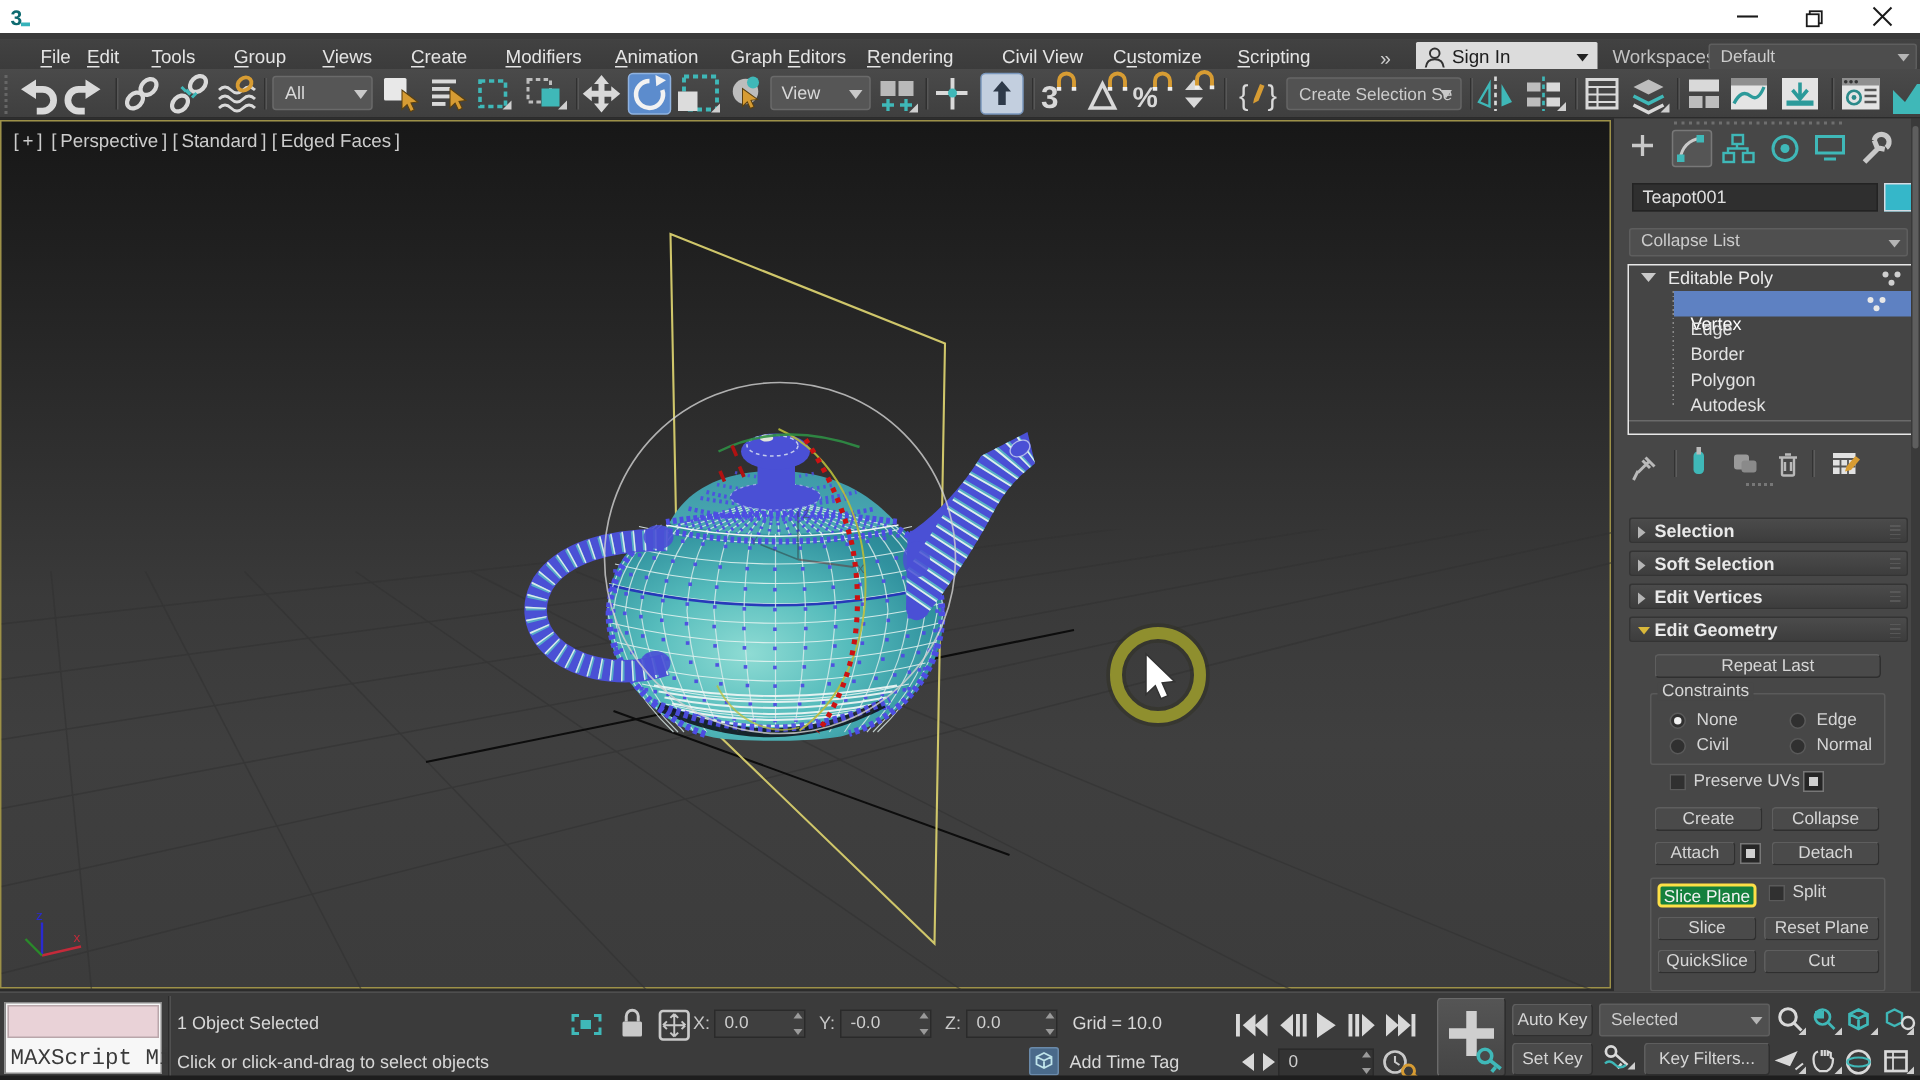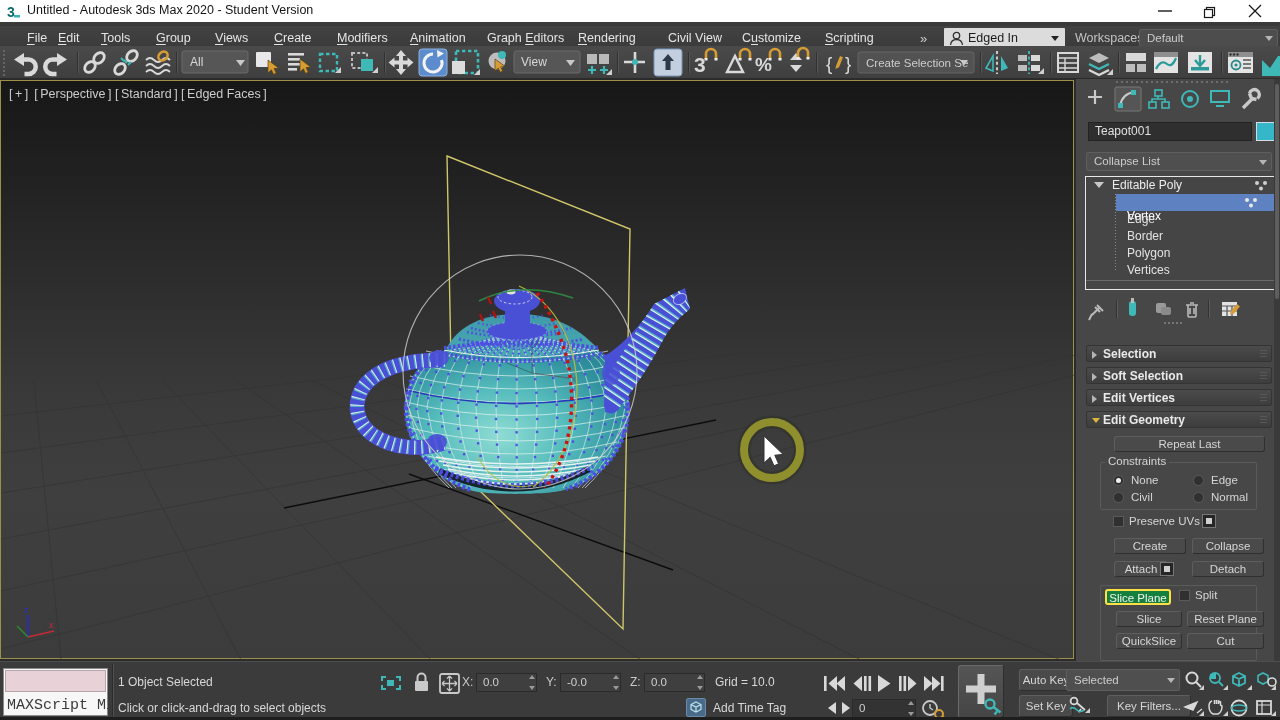--- a/index.html
+++ b/index.html
@@ -17,21 +17,21 @@
 #viewport { position:absolute; left:0; top:79px; width:1076px; height:582px; background:#2b2b2b; }
 #vpinner { position:absolute; left:0px; top:1px; width:1074px; height:579px;
   border:1.5px solid #9d9148;
   background:linear-gradient(#171717 0%, #222222 18%, #2f2f2f 38%, #3a3a3a 55%, #3f3f3f 72%, #3c3c3c 100%); }
 #vplabel { position:absolute; left:8px; top:6px; font-size:12.5px; color:#cccccc; }
 #panel { position:absolute; left:1076px; top:79px; width:198px; height:582px; background:#474747; }
 #pscroll { position:absolute; left:1274px; top:79px; width:6px; height:582px; background:#3a3a3a; }
 #pscroll .thumb { position:absolute; left:1px; top:5px; width:4px; height:215px; background:#5e5e5e; border-radius:2px; }
 #statusbar { position:absolute; left:0; top:661px; width:1280px; height:59px; background:#3b3b3b; border-top:1px solid #4e4e4e; }
 .btn { position:absolute; background:#4a4a4a; border:1px solid; border-color:#5e5e5e #2f2f2f #2f2f2f #5e5e5e;
-  border-radius:3px; color:#d6d6d6; font-size:11.5px; text-align:center;margin-left:11px; }
+  border-radius:3px; color:#d6d6d6; font-size:11.5px; text-align:center; }
 .btnblue { position:absolute; background:#15803d; border:2px solid #fde047; border-radius:3px;
   color:#f2f2f2; font-size:11.5px; text-align:center; }
 .ddown { position:absolute; background:#4f4f4f; border:1px solid #5e5e5e; border-radius:2px;
   color:#cccccc; font-size:11.5px; }
 .ddown .ar { position:absolute; right:4px; top:50%; margin-top:-2px; width:0; height:0;
   border-left:4px solid transparent; border-right:4px solid transparent; border-top:5px solid #b5b5b5; }
 .roll { position:absolute; left:10px; width:186px; height:17px; background:linear-gradient(#4b4b4b,#3d3d3d);
   border:1px solid #343434; border-radius:2px; color:#e9e9e9; font-size:12px; font-weight:bold; }
 .roll .ra { position:absolute; left:5px; top:5px; width:0; height:0; }
 .roll .rt { position:absolute; left:16px; top:1px; }
@@ -49,21 +49,20 @@
 .sbtxt { position:absolute; color:#d8d8d8; font-size:12px; }
 </style>
 </head>
 <body>
 
 <div id="titlebar">
   <svg class="abs" style="left:5px;top:3px" width="17" height="17" viewBox="0 0 17 17">
     <text x="2" y="13.5" font-size="14" font-weight="bold" fill="#0d6a70" font-family="Liberation Sans">3</text>
     <rect x="9" y="12" width="6" height="2.5" fill="#36b3ba"></rect>
   </svg>
-  <div class="t">Untitled - Autodesk 3ds Max 2020 - Student Version</div>
   <svg class="abs" style="left:1146px;top:0" width="134" height="22" viewBox="0 0 134 22">
     <line x1="12" y1="11" x2="26" y2="11" stroke="#1a1a1a" stroke-width="1.4"></line>
     <rect x="60.5" y="7.5" width="8" height="8" fill="none" stroke="#1a1a1a" stroke-width="1.2"></rect>
     <rect x="58.5" y="9.5" width="8" height="8" fill="#fff" stroke="#1a1a1a" stroke-width="1.2"></rect>
     <path d="M103,5 L115,17 M115,5 L103,17" stroke="#1a1a1a" stroke-width="1.3"></path>
   </svg>
 </div>
 
 <div id="menubar">
   <div class="m" style="left:27px"><u>F</u>ile</div>
@@ -78,21 +77,21 @@
   <div class="m" style="left:578px"><u>R</u>endering</div>
   <div class="m" style="left:668px">Civil View</div>
   <div class="m" style="left:742px">C<u>u</u>stomize</div>
   <div class="m" style="left:825px"><u>S</u>cripting</div>
   <div class="m" style="left:920px;font-size:13px;color:#cdcdcd">»</div>
   <div class="abs" style="left:944px;top:2px;width:121px;height:20px;background:#dcdcdc;border-radius:1px">
     <svg class="abs" style="left:5px;top:2px" width="15" height="16" viewBox="0 0 15 16">
       <circle cx="7.5" cy="5.5" r="3.2" fill="none" stroke="#333" stroke-width="1.3"></circle>
       <path d="M1.5,15 C2,10.5 5,9.5 7.5,9.5 C10,9.5 13,10.5 13.5,15" fill="none" stroke="#333" stroke-width="1.3"></path>
     </svg>
-    <div class="abs" style="left:24px;top:3px;font-size:12.5px;color:#1c1c1c">Edged In</div>
+    <div class="abs" style="left:24px;top:3px;font-size:12.5px;color:#1c1c1c">Sign In</div>
     <div class="abs" style="right:6px;top:8px;width:0;height:0;border-left:4.5px solid transparent;border-right:4.5px solid transparent;border-top:5px solid #222"></div>
   </div>
   <div class="m" style="left:1075px;color:#c3c3c3">Workspaces:</div>
   <div class="ddown" style="left:1139px;top:3px;width:139px;height:18px;background:#4d4d4d">
     <div style="position:absolute;left:7px;top:2px">Default</div>
       <div class="ar"></div>
   </div>
 </div>
 
 <div id="toolbar">
@@ -649,21 +648,21 @@
     <div class="abs" style="left:11px;top:15px;font-size:12px;color:#ffffff">Vertex</div>
     <svg class="abs" style="left:128px;top:3px" width="14" height="11">
           <circle cx="3" cy="3" r="2" fill="#e8e8e8"></circle>
           <circle cx="11" cy="3" r="2" fill="#e8e8e8"></circle>
           <circle cx="7" cy="8.5" r="2" fill="#e8e8e8"></circle>
         </svg>
   </div>
   <div class="abs" style="left:41px;top:35px;font-size:12px;color:#e2e2e2">Edge</div>
   <div class="abs" style="left:41px;top:52px;font-size:12px;color:#e2e2e2">Border</div>
   <div class="abs" style="left:41px;top:69px;font-size:12px;color:#e2e2e2">Polygon</div>
-  <div class="abs" style="left:41px;top:86px;font-size:12px;color:#e2e2e2">Vertices</div>
+  <div class="abs" style="left:41px;top:86px;font-size:12px;color:#e2e2e2">Autodesk</div>
   <div class="abs" style="left:29px;top:17px;width:1px;height:78px;background:repeating-linear-gradient(#8a8a8a 0 1px, transparent 1px 3px)"></div>
   <div class="abs" style="left:0px;top:103px;width:188px;height:1px;background:#6a6a6a"></div>
 </div>
 <svg width="198" height="30" viewBox="0 0 198 30" style="position:absolute;left:0;top:216px">
   <path d="M16,20 l7,-7 m-2,-3 l6,6 m-8,-4 l5,5 m-8,2 l-3,6" stroke="#b9b9b9" stroke-width="2" fill="none"></path>
   <rect x="40" y="5" width="1" height="18" fill="#333"></rect>
       <rect x="41" y="5" width="1" height="18" fill="#5c5c5c"></rect>
   <rect x="53" y="6" width="7" height="15" rx="3" fill="#3fb8b8"></rect>
       <rect x="55" y="3" width="3" height="5" fill="#bbb"></rect>
   <g fill="#9a9a9a">

